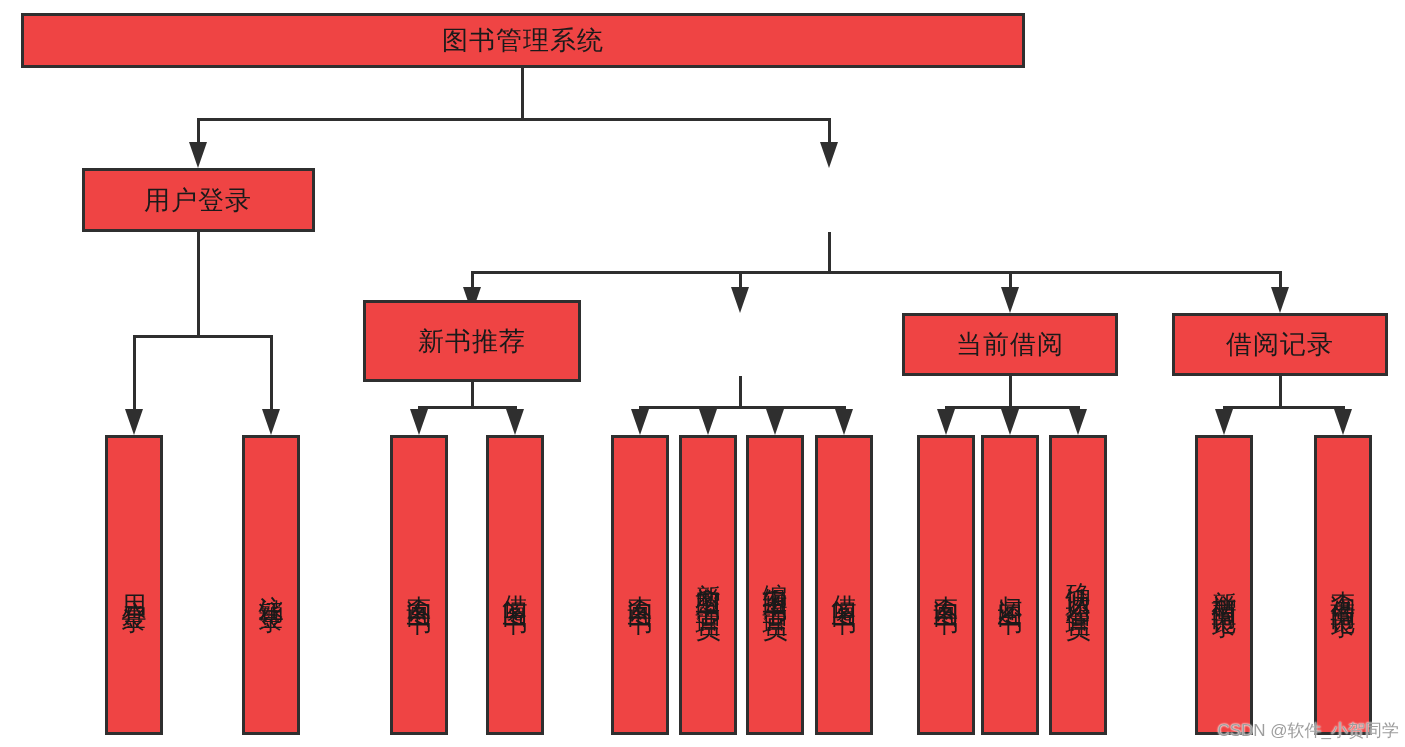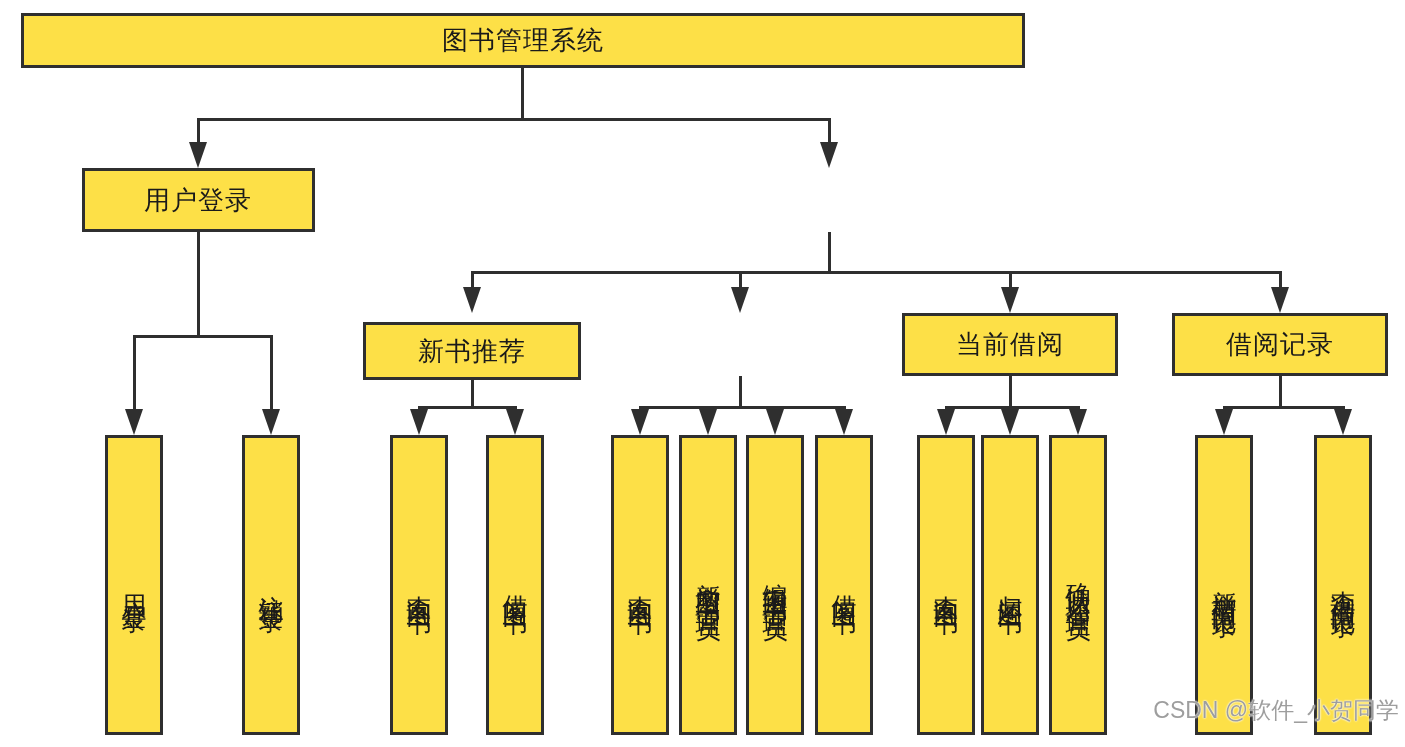--- a/index.html
+++ b/index.html
@@ -2,39 +2,39 @@
 <html><head>
 <meta charset="utf-8">
 <style>
   :root { --line:#2f2f2f; --text:#1a1a1a; }
   html,body { margin:0; padding:0; background:#fff; }
   .canvas {
     position:relative; width:1405px; height:747px; background:#fff;
     font-family:"Liberation Sans","DejaVu Sans",sans-serif; overflow:hidden;
   }
   .box {
-    position:absolute; box-sizing:border-box; background:#fde047;
+    position:absolute; box-sizing:border-box; background:#ef4444;
     border:3px solid var(--line); color:var(--text);
     display:flex; align-items:center; justify-content:center;
     z-index:2; font-size:26px; letter-spacing:1px;
   }
   .box .lbl { white-space:nowrap; }
   .vbox .lbl {
     writing-mode:vertical-rl; text-orientation:mixed;
     letter-spacing:5px; line-height:1; white-space:nowrap; font-size:25px;
   }
   .vline, .hline { position:absolute; background:var(--line); z-index:1; }
   .arrow {
     position:absolute; width:0; height:0; z-index:1;
     border-left:9px solid transparent; border-right:9px solid transparent;
     border-top:26px solid var(--line);
   }
   .watermark {
-    position:absolute; right:6px; bottom:21px; z-index:5;
-    font-size:23px; color:#9e9e9e; text-shadow:0 0 2px #fff, 0 0 2px #fff;
+    position:absolute; right:6px; bottom:5px; z-index:5;
+    font-size:17px; color:#9e9e9e; text-shadow:0 0 2px #fff, 0 0 2px #fff;
     white-space:nowrap;
   }
 </style>
 </head>
 <body>
 
 <div class="canvas" style="--line: #2f2f2f; --text: #1a1a1a;">
   <div class="watermark">CSDN @软件_小贺同学</div>
 <div class="vline" style="left: 520.5px; top: 68px; width: 3px; height: 51px;"></div>
     <div class="hline" style="left: 196.5px; top: 117.5px; width: 634px; height: 3px;"></div>
@@ -87,21 +87,21 @@
     <div class="vline" style="left: 1222.5px; top: 407px; width: 3px; height: 6px;"></div>
     <div class="arrow" style="left: 1215px; top: 409px;"></div>
     <div class="vline" style="left: 1341.5px; top: 407px; width: 3px; height: 6px;"></div>
     <div class="arrow" style="left: 1334px; top: 409px;"></div>
     <div class="box" style="left: 21px; top: 13px; width: 1004px; height: 55px;">
       <span class="lbl">图书管理系统</span>
     </div>
     <div class="box" style="left: 81.5px; top: 168px; width: 233px; height: 64px;">
       <span class="lbl">用户登录</span>
     </div>
-    <div class="box" style="left: 363px; top: 322px; width: 218px; height: 58px;">
+    <div class="box" style="left: 363px; top: 300px; width: 218px; height: 82px;">
       <span class="lbl">新书推荐</span>
     </div>
     <div class="box" style="left: 1172px; top: 313px; width: 216px; height: 63px;">
       <span class="lbl">借阅记录</span>
     </div>
     <div class="box" style="left: 902px; top: 313px; width: 216px; height: 63px;">
       <span class="lbl">当前借阅</span>
     </div>
     <div class="box vbox" style="left: 105px; top: 435px; width: 58px; height: 300px;">
       <span class="lbl">用户登录</span>

